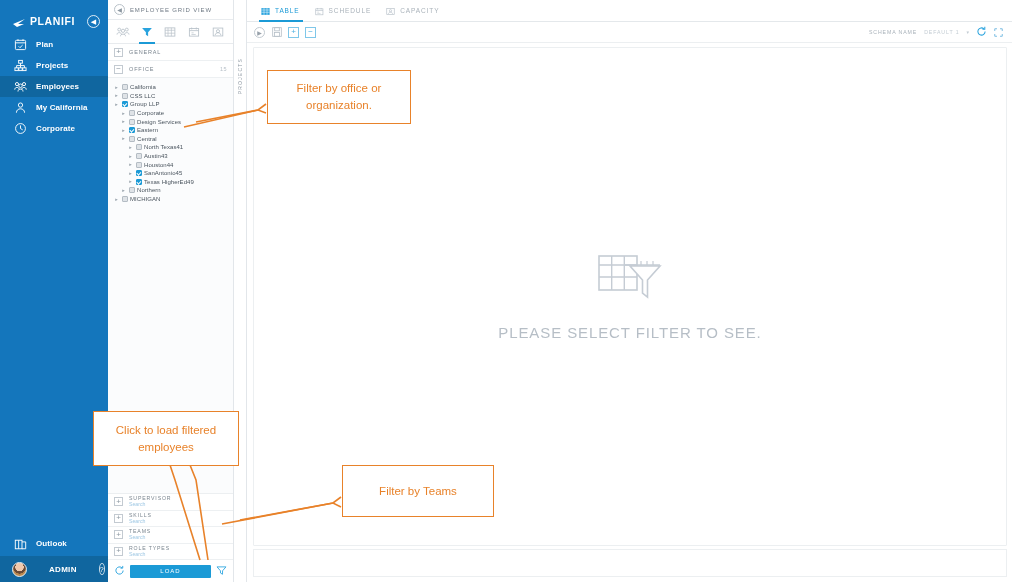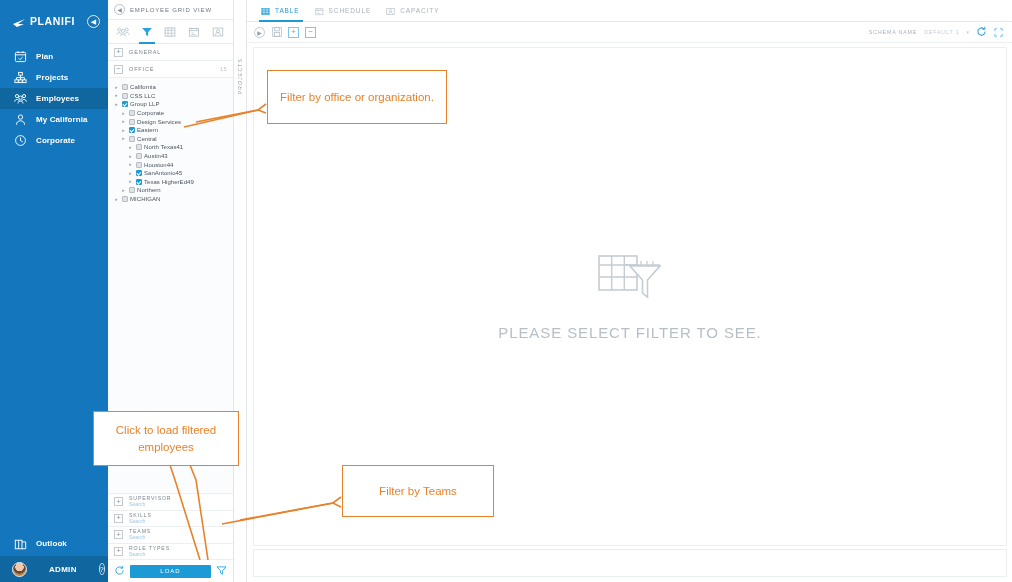--- a/index.html
+++ b/index.html
@@ -26,21 +26,21 @@
   .brand-logo { width: 14px; height: 12px; flex: 0 0 14px; }
   .brand-name {
     font-size: 10.5px; font-weight: bold; letter-spacing: .6px; color: #fff;
   }
   .brand-collapse {
     margin-left: auto; width: 13px; height: 13px; border-radius: 50%;
     border: 1px solid rgba(255,255,255,.85);
     display: flex; align-items: center; justify-content: center;
     font-size: 7px; line-height: 1; color: #fff;
   }
-  .nav { margin-top: 12px; }
+  .nav { }
   .nav-item {
     height: 21px; display: flex; align-items: center; gap: 9px;
     padding-left: 14px; color: #ffffff; font-size: 8px; letter-spacing: .15px;
     margin-bottom: 0;
   }
   .nav-item.active { background: #10669f; }
   .nav-ico { width: 13px; height: 13px; flex: 0 0 13px; display:block; }
   .nav-label { font-size: 8px; font-weight: bold; letter-spacing: .1px; }
   .sidebar-spacer { flex: 1 1 auto; }
   .outlook {
@@ -583,21 +583,21 @@
 
   <svg class="anno-svg">
     <path d="M266 104 L258 110 L196 122" fill="none" stroke="#e8822a" stroke-width="1.6"></path>
     <path d="M266 113 L258 110 L184 127" fill="none" stroke="#e8822a" stroke-width="1.6"></path>
     <path d="M170 465 L175 480 L200 560" fill="none" stroke="#e8822a" stroke-width="1.6"></path>
     <path d="M190 465 L196 480 L208 560" fill="none" stroke="#e8822a" stroke-width="1.6"></path>
     <path d="M341 497 L333 503 L222 524" fill="none" stroke="#e8822a" stroke-width="1.6"></path>
     <path d="M341 507 L333 503 L240 520" fill="none" stroke="#e8822a" stroke-width="1.6"></path>
   </svg>
 
-  <div class="callout" style="left:267px; top:70px; width:180px; height:54px;">
+  <div class="callout" style="left:267px; top:70px; width:144px; height:54px;">
     <span>Filter by office or organization.</span>
   </div>
   <div class="callout" style="left:93px; top:411px; width:146px; height:55px;">
     <span>Click to load filtered employees</span>
   </div>
   <div class="callout" style="left:342px; top:465px; width:152px; height:52px;">
     <span>Filter by Teams</span>
   </div>
 
 </div>

